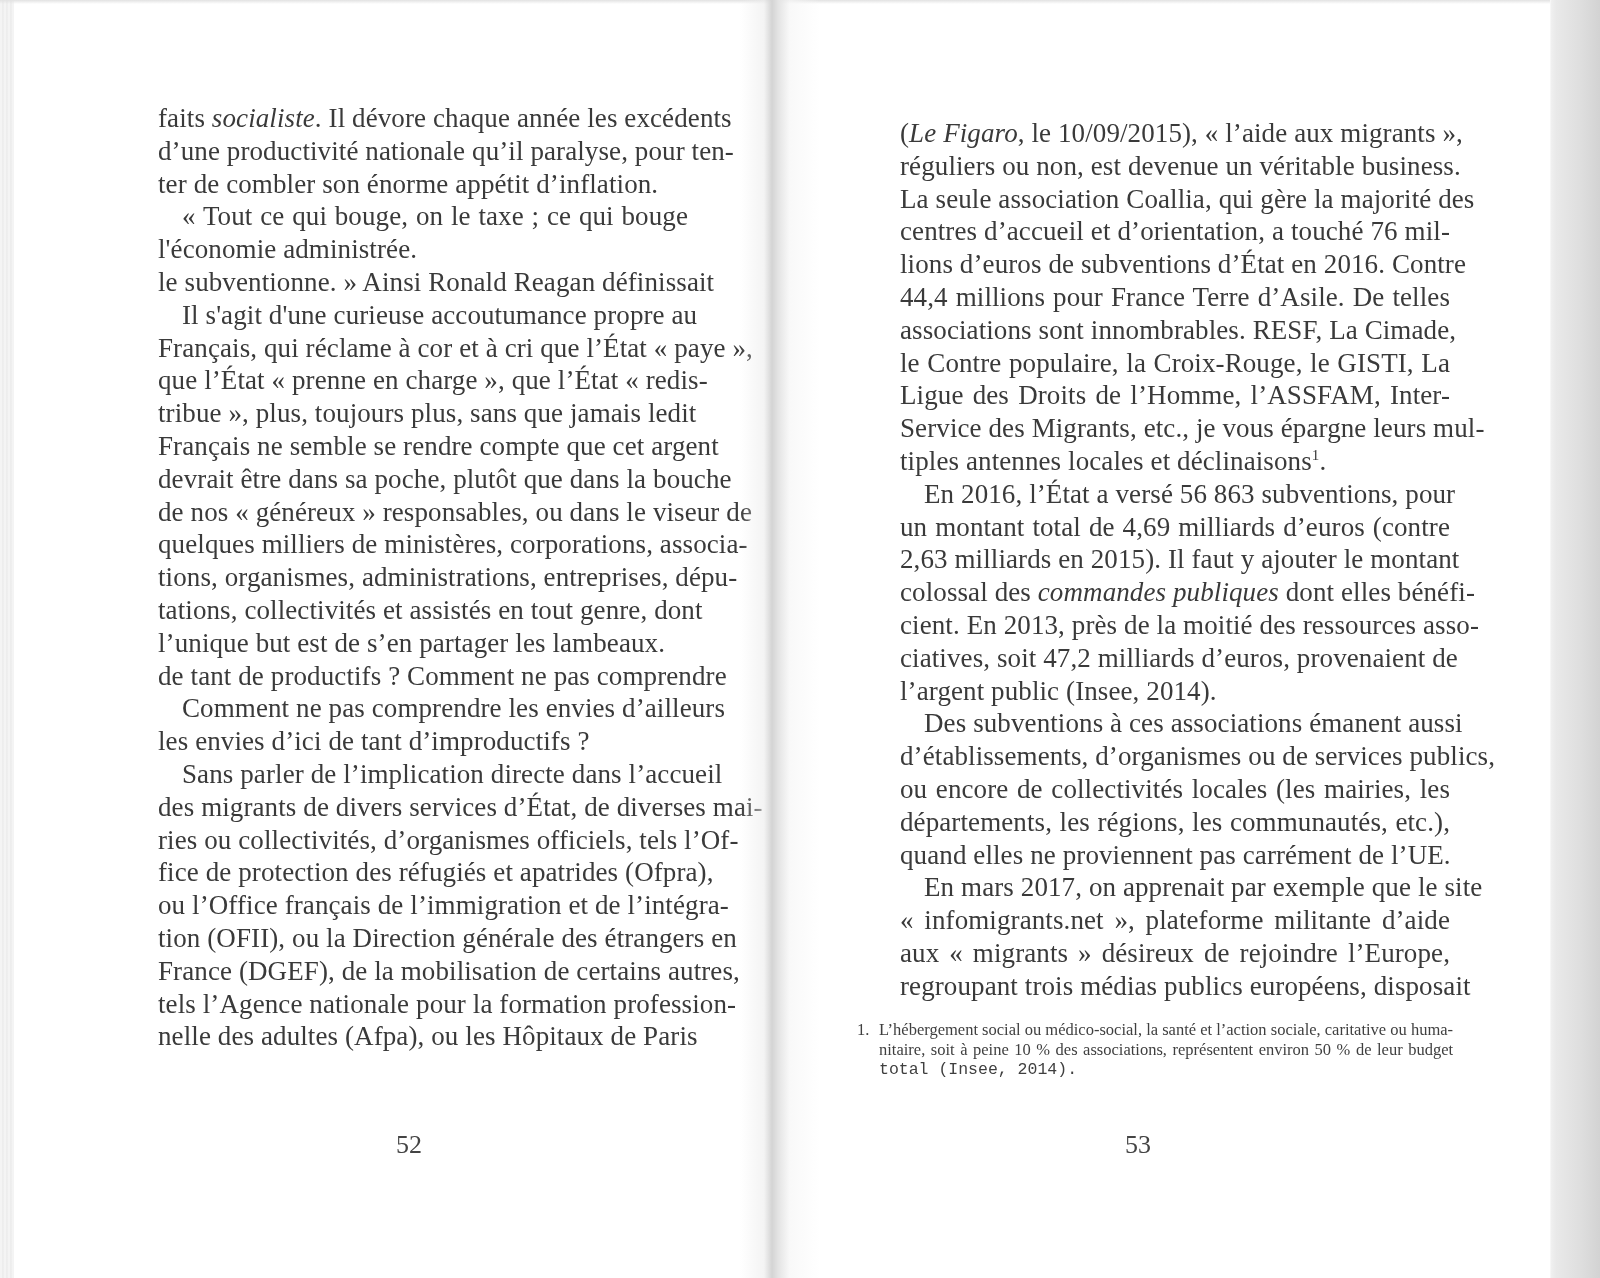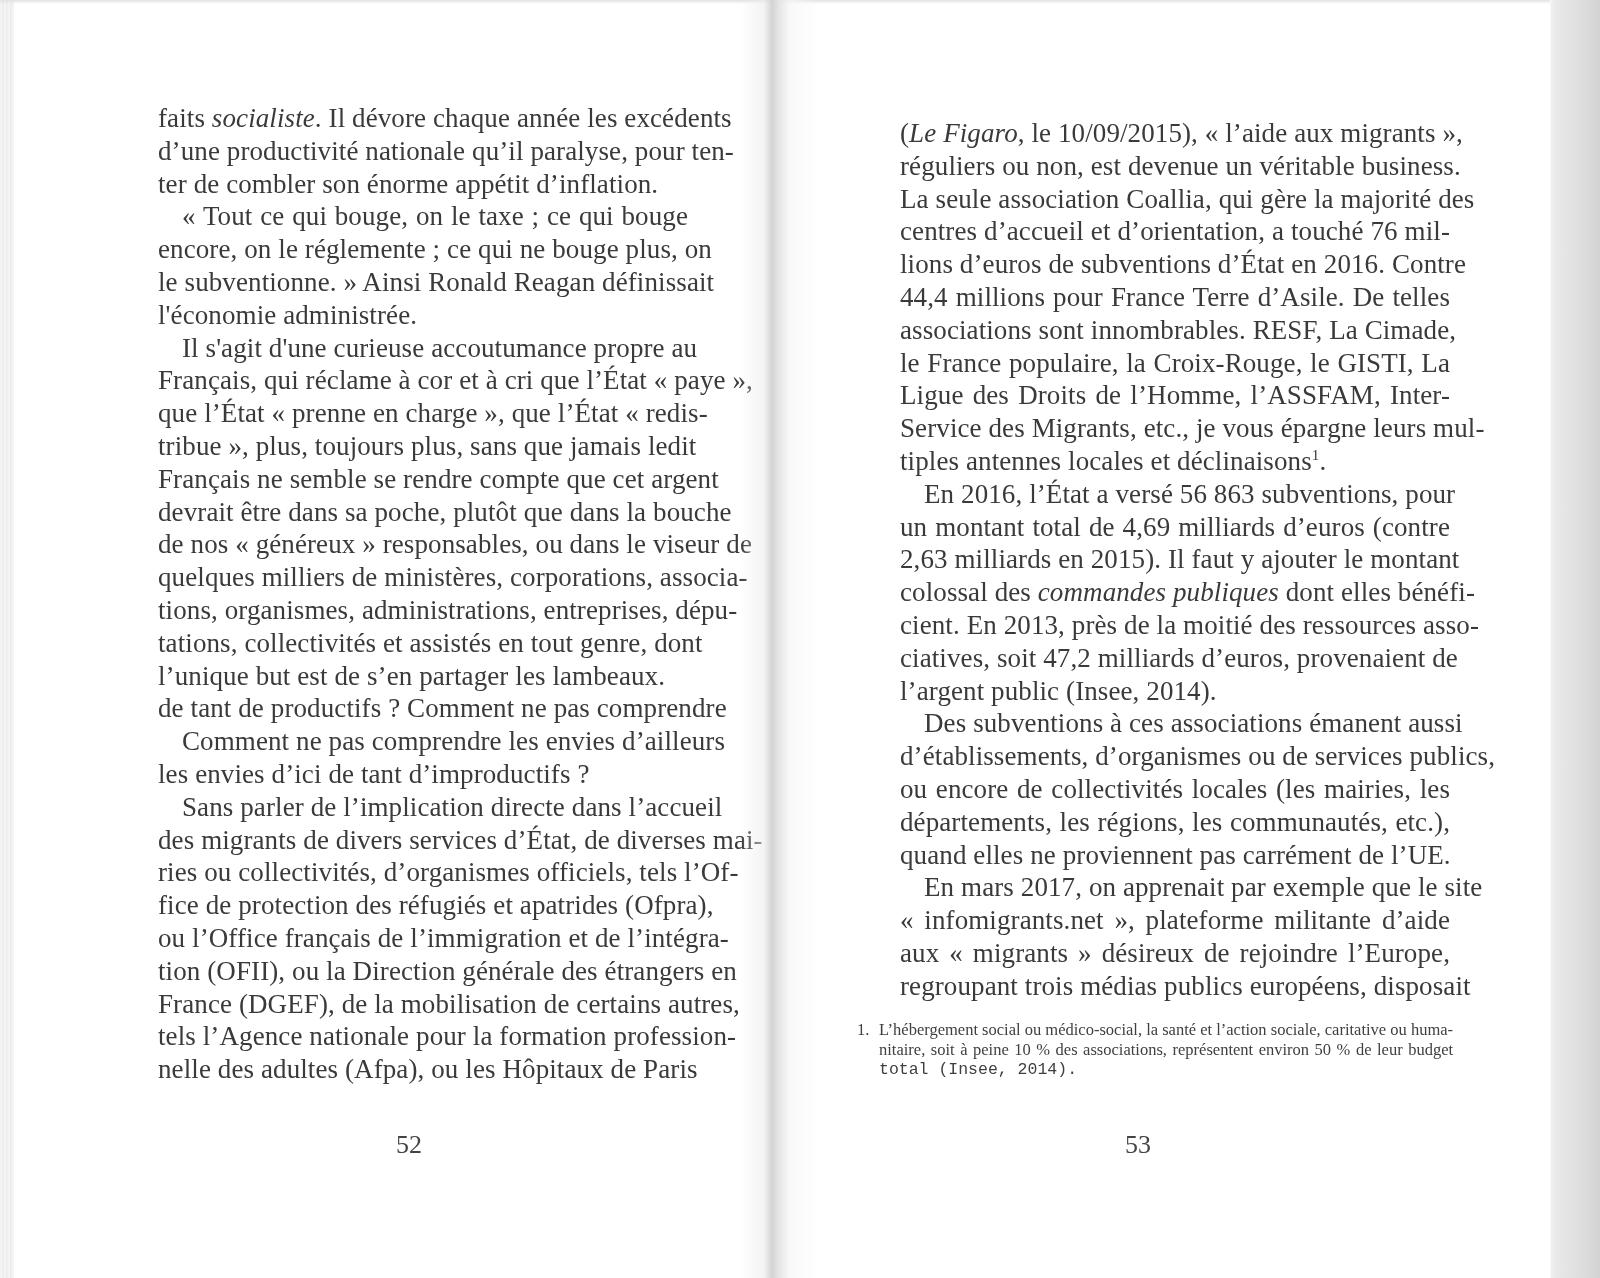--- a/index.html
+++ b/index.html
@@ -132,23 +132,22 @@
 <div class="spread">
   <div class="left-edge"></div>
   <div class="top-shade"></div>
 
   <div class="page left">
     <div class="text-block" id="left-text">
         <span class="line"><span>faits </span><span class="it">socialiste</span><span>. Il dévore chaque année les excédents</span></span>
         <span class="line"><span>d’une productivité nationale qu’il paralyse, pour ten-</span></span>
         <span class="line last"><span>ter de combler son énorme appétit d’inflation.</span></span>
         <span class="line indent"><span>« Tout ce qui bouge, on le taxe ; ce qui bouge</span></span>
-        <span class="line"><span>encore, on le réglemente ; ce qui ne bouge plus, on</span></span>
+        <span class="line last"><span>l'économie administrée.</span></span>
         <span class="line"><span>le subventionne. » Ainsi Ronald Reagan définissait</span></span>
-        <span class="line last"><span>l'économie administrée.</span></span>
         <span class="line indent"><span>Il s'agit d'une curieuse accoutumance propre au</span></span>
         <span class="line"><span>Français, qui réclame à cor et à cri que l’État « paye »,</span></span>
         <span class="line"><span>que l’État « prenne en charge », que l’État « redis-</span></span>
         <span class="line"><span>tribue », plus, toujours plus, sans que jamais ledit</span></span>
         <span class="line"><span>Français ne semble se rendre compte que cet argent</span></span>
         <span class="line"><span>devrait être dans sa poche, plutôt que dans la bouche</span></span>
         <span class="line"><span>de nos « généreux » responsables, ou dans le viseur de</span></span>
         <span class="line"><span>quelques milliers de ministères, corporations, associa-</span></span>
         <span class="line"><span>tions, organismes, administrations, entreprises, dépu-</span></span>
         <span class="line"><span>tations, collectivités et assistés en tout genre, dont</span></span>
@@ -173,21 +172,21 @@
 
   <div class="page right">
     <div class="text-block" id="right-text">
         <span class="line"><span>(</span><span class="it">Le Figaro</span><span>, le 10/09/2015), « l’aide aux migrants »,</span></span>
         <span class="line"><span>réguliers ou non, est devenue un véritable business.</span></span>
         <span class="line"><span>La seule association Coallia, qui gère la majorité des</span></span>
         <span class="line"><span>centres d’accueil et d’orientation, a touché 76 mil-</span></span>
         <span class="line"><span>lions d’euros de subventions d’État en 2016. Contre</span></span>
         <span class="line"><span>44,4 millions pour France Terre d’Asile. De telles</span></span>
         <span class="line"><span>associations sont innombrables. RESF, La Cimade,</span></span>
-        <span class="line"><span>le France populaire, la Croix-Rouge, le GISTI, La</span></span>
+        <span class="line"><span>le Contre populaire, la Croix-Rouge, le GISTI, La</span></span>
         <span class="line"><span>Ligue des Droits de l’Homme, l’ASSFAM, Inter-</span></span>
         <span class="line"><span>Service des Migrants, etc., je vous épargne leurs mul-</span></span>
         <span class="line last"><span>tiples antennes locales et déclinaisons</span><sup>1</sup><span>.</span></span>
         <span class="line indent"><span>En 2016, l’État a versé 56 863 subventions, pour</span></span>
         <span class="line"><span>un montant total de 4,69 milliards d’euros (contre</span></span>
         <span class="line"><span>2,63 milliards en 2015). Il faut y ajouter le montant</span></span>
         <span class="line"><span>colossal des </span><span class="it">commandes publiques</span><span> dont elles bénéfi-</span></span>
         <span class="line"><span>cient. En 2013, près de la moitié des ressources asso-</span></span>
         <span class="line"><span>ciatives, soit 47,2 milliards d’euros, provenaient de</span></span>
         <span class="line last"><span>l’argent public (Insee, 2014).</span></span>

